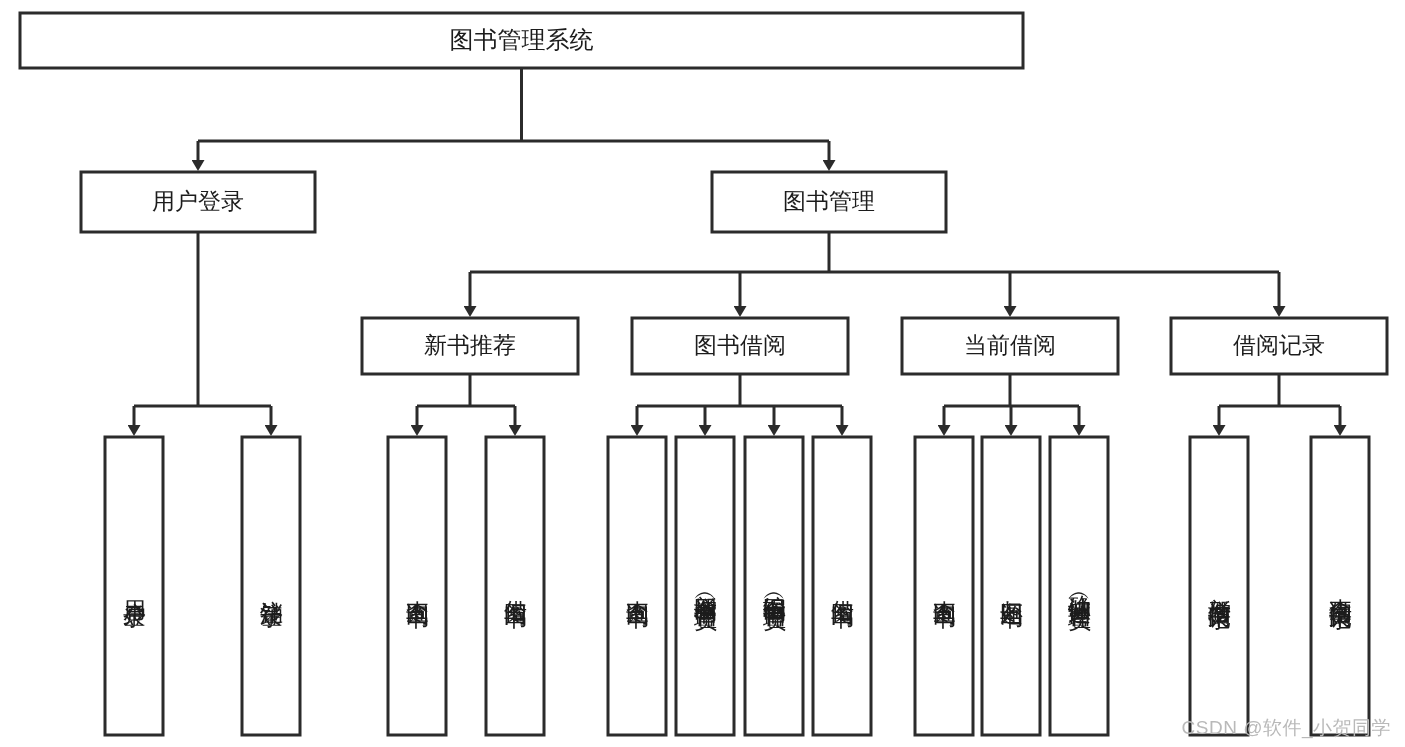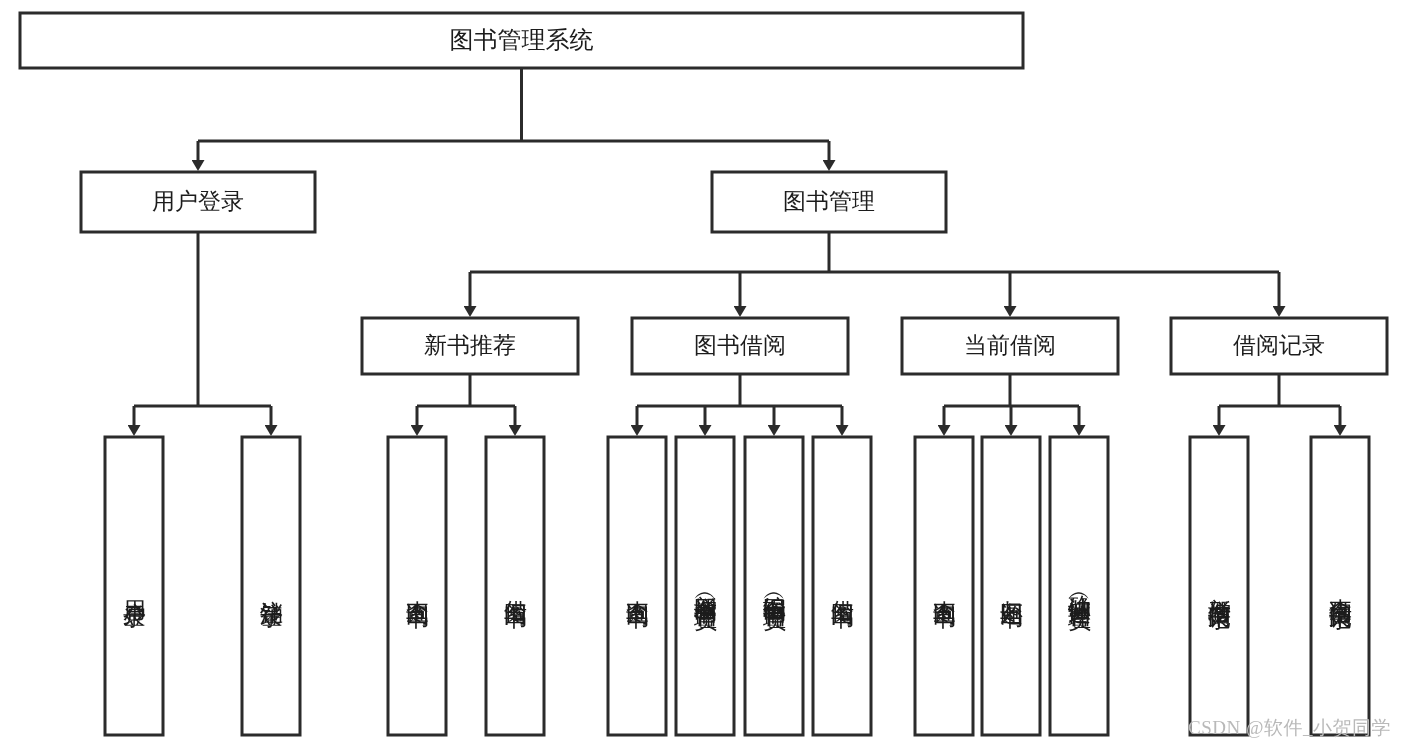--- a/index.html
+++ b/index.html
@@ -71,21 +71,21 @@
     line-height: 1.12;
     letter-spacing: 2px;
     color: #1c1c1c;
     white-space: nowrap;
     text-align: center;
   }
   .watermark {
     position: absolute;
     right: 14px;
     bottom: 6px;
-    font-family: Liberation Serif, serif;
+    font-family: Liberation Sans, sans-serif;
     font-size: 19px;
     color: #b9b9b9;
     letter-spacing: 0.5px;
     user-select: none;
     white-space: nowrap;
   }
 </style>
 </head>
 <body>
 

